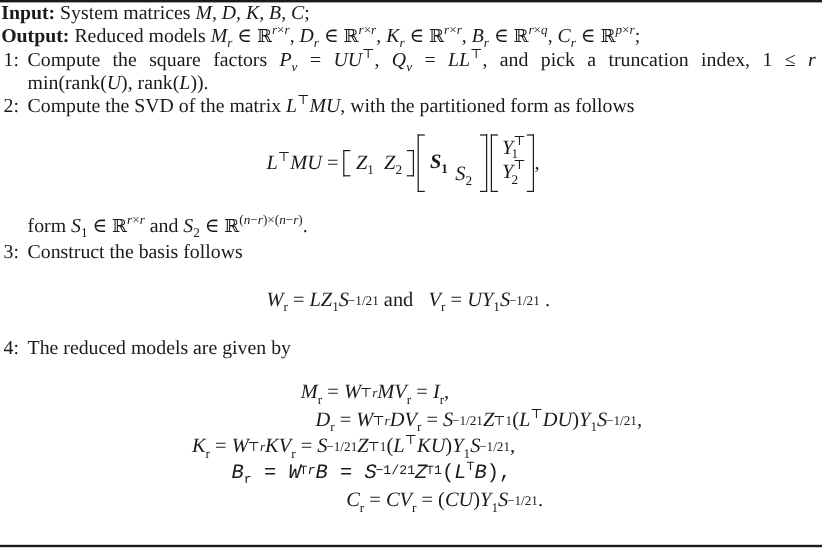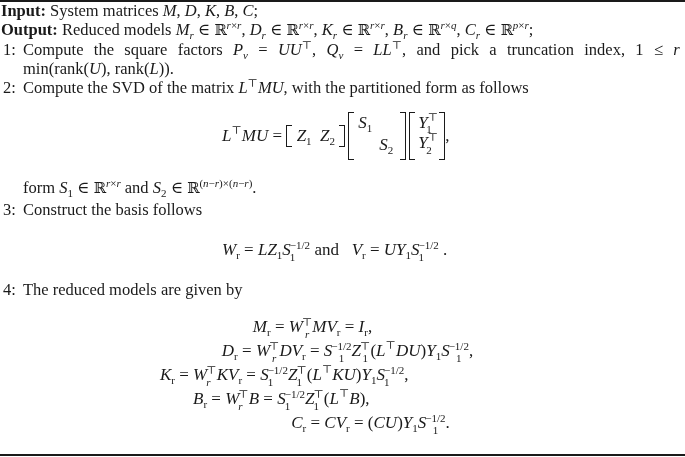--- a/index.html
+++ b/index.html
@@ -7,21 +7,21 @@
          font-family:"Liberation Serif","DejaVu Serif",serif; color:#1a1a1a; font-size:16.5px; }
   .rule { position:absolute; left:0; width:685px; background:#1a1a1a; }
   .line { position:absolute; white-space:nowrap; line-height:19px; }
   .b { font-weight:bold; }
   i, .m { font-style:italic; }
   sup, sub { font-size:11px; line-height:0; }
   .num { display:inline-block; width:20px; }
   .eq { position:absolute; white-space:nowrap; font-style:italic; }
   .up { font-style:normal; }
   .bbr { font-family:"DejaVu Serif",serif; font-style:normal; font-size:15px; }
-  .sr { display:inline-flex; flex-direction:column; vertical-align:middle; line-height:12px; font-size:11px; margin-left:-1px; }
+  .sr { display:inline-flex; flex-direction:row; vertical-align:middle; line-height:12px; font-size:11px; margin-left:-1px; }
   .brk { display:inline-block; vertical-align:middle; border:1.5px solid #1a1a1a; border-right:none; width:5px; }
   .brkr { display:inline-block; vertical-align:middle; border:1.5px solid #1a1a1a; border-left:none; width:5px; }
   .mat { display:inline-block; vertical-align:middle; position:relative; }
 </style>
 </head>
 <body>
 
 <div class="rule" style="top:0;height:2px;"></div>
 
 <div class="line" style="left:1px;top:1px;">
@@ -46,21 +46,21 @@
   <span class="num">2:</span><span>Compute the SVD of the matrix <i>L</i><sup>⊤</sup><i>MU</i>, with the partitioned form as follows</span>
 </div>
 
 <div class="eq" style="left:222px;top:108px;height:56px;display:flex;align-items:center;font-size:17px;">
   <span><i>L</i><sup class="up">⊤</sup><i>MU</i> <span class="up">=</span>&nbsp;</span>
   <span class="brk" style="height:20px;"></span>
     <span>&nbsp;<i>Z</i><sub class="up">1</sub>&nbsp;&nbsp;<i>Z</i><sub class="up">2</sub>&nbsp;</span>
     <span class="brkr" style="height:20px;"></span>
   <span class="brk" style="height:46px;margin-left:3px;"></span>
   <span class="mat" style="width:46px;height:46px;">
-    <span style="position:absolute;left:4px;top:0px;"><i>S</i><sub class="up">1</sub></span>
+    <span style="position:absolute;left:4px;top:12px;font-weight:bold;"><i>S</i><sub class="up">1</sub></span>
     <span style="position:absolute;left:25px;top:22px;"><i>S</i><sub class="up">2</sub></span>
   </span>
   <span class="brkr" style="height:46px;"></span>
   <span class="brk" style="height:46px;margin-left:3px;"></span>
   <span class="mat" style="width:24px;height:46px;">
     <span style="position:absolute;left:3px;top:0px;"><i>Y</i><span style="font-size:11px;position:relative;top:-7px;" class="up">⊤</span></span>
     <span style="position:absolute;left:11px;top:10px;font-size:11px;" class="up">1</span>
     <span style="position:absolute;left:3px;top:20px;"><i>Y</i><span style="font-size:11px;position:relative;top:-7px;" class="up">⊤</span></span>
     <span style="position:absolute;left:11px;top:31px;font-size:11px;" class="up">2</span>
   </span>
@@ -92,21 +92,21 @@
   <span class="num">4:</span><span>The reduced models are given by</span>
 </div>
 
 <div class="eq" style="left:150px;top:316px;width:385px;font-size:17px;line-height:22.5px;">
   <div style="text-align:center;padding-right:60px;">
     <i>M<sub class="up">r</sub></i> <span class="up">=</span> <i>W</i><span class="sr">
         <span class="up">⊤</span>
         <i>r</i>
       </span><i>MV<sub class="up">r</sub></i> <span class="up">=</span> <i>I<sub class="up">r</sub></i><span class="up">,</span>
   </div>
-  <div style="text-align:center;padding-left:10px;">
+  <div style="text-align:right;padding-left:10px;">
     <i>D<sub class="up">r</sub></i> <span class="up">=</span> <i>W</i><span class="sr">
         <span class="up">⊤</span>
         <i>r</i>
       </span><i>DV<sub class="up">r</sub></i> <span class="up">=</span> <i>S</i><span class="sr">
         <span class="up">−1/2</span>
         <span class="up">1</span>
       </span><i>Z</i><span class="sr">
         <span class="up">⊤</span>
         <span class="up">1</span>
       </span><span class="up">(</span><i>L</i><sup class="up">⊤</sup><i>DU</i><span class="up">)</span><i>Y</i><sub class="up">1</sub><i>S</i><span class="sr">
@@ -122,21 +122,21 @@
         <span class="up">−1/2</span>
         <span class="up">1</span>
       </span><i>Z</i><span class="sr">
         <span class="up">⊤</span>
         <span class="up">1</span>
       </span><span class="up">(</span><i>L</i><sup class="up">⊤</sup><i>KU</i><span class="up">)</span><i>Y</i><sub class="up">1</sub><i>S</i><span class="sr">
         <span class="up">−1/2</span>
         <span class="up">1</span>
       </span><span class="up">,</span>
   </div>
-  <div style="text-align:left;padding-left:43px;">
+  <div style="text-align:left;padding-left:43px;font-family:Liberation Mono, monospace;">
     <i>B<sub class="up">r</sub></i> <span class="up">=</span> <i>W</i><span class="sr">
         <span class="up">⊤</span>
         <i>r</i>
       </span><i>B</i> <span class="up">=</span> <i>S</i><span class="sr">
         <span class="up">−1/2</span>
         <span class="up">1</span>
       </span><i>Z</i><span class="sr">
         <span class="up">⊤</span>
         <span class="up">1</span>
       </span><span class="up">(</span><i>L</i><sup class="up">⊤</sup><i>B</i><span class="up">),</span>

